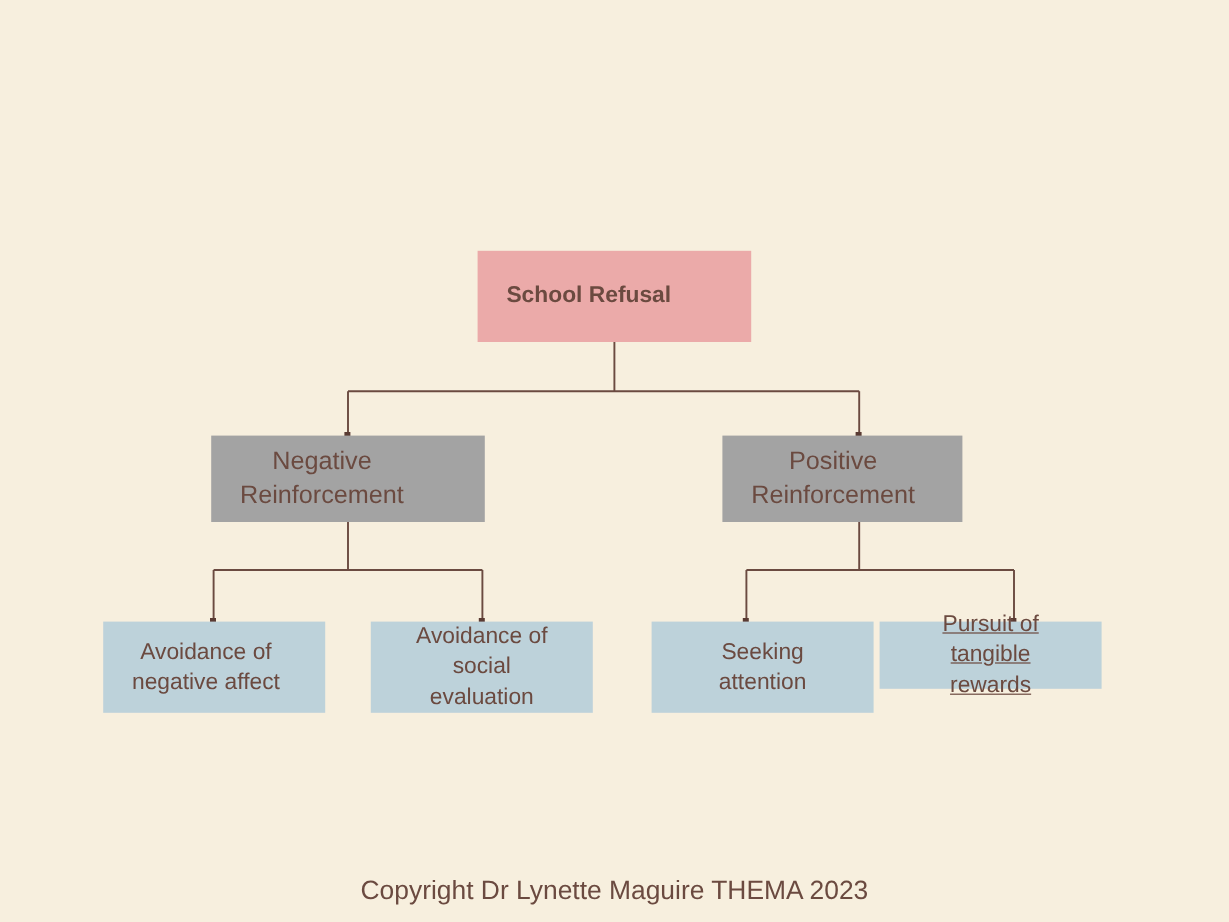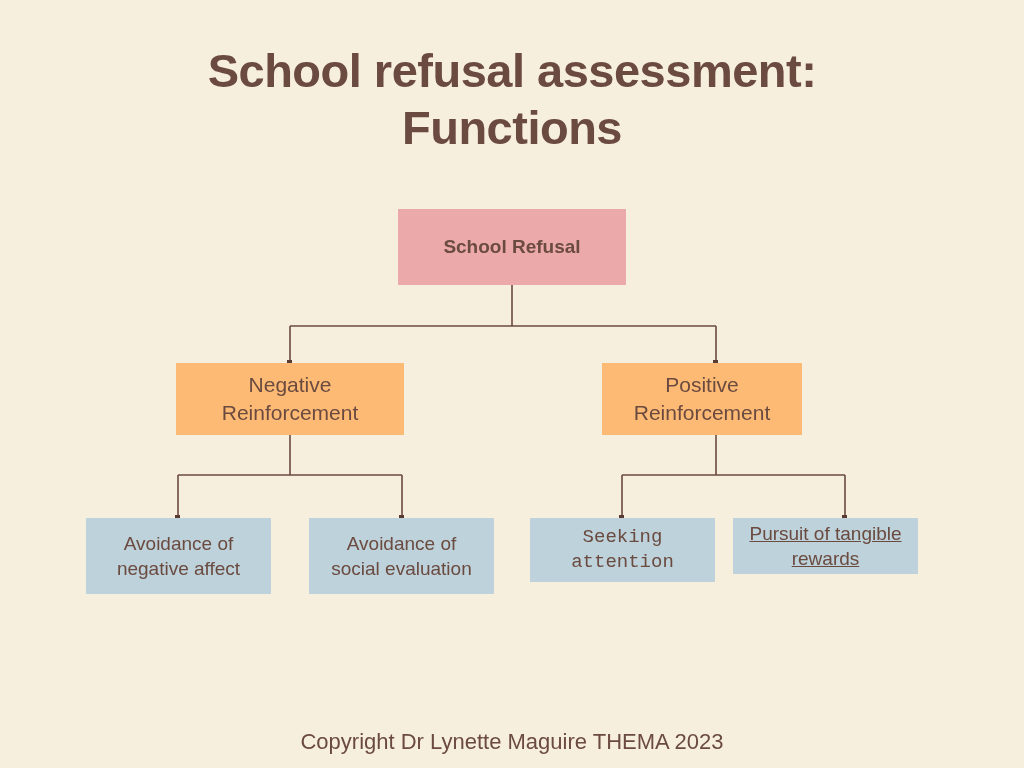--- a/index.html
+++ b/index.html
@@ -45,33 +45,33 @@
     height: 768px;
     pointer-events: none;
   }
 
   
   .node {
     position: absolute;
     box-sizing: border-box;
     display: flex;
     align-items: center;
-    justify-content: center;
+    justify-content: flex-start;
     text-align: center;
     color: #6b4a40;
     line-height: 1.32;
-    padding: 4px 8px;
+    padding: 4px 24px;
   }
   .node-root {
     background: #ebaaa9;
     font-size: 19px;
     font-weight: bold;
   }
   .node-branch {
-    background: #fdba74;
+    background: #a3a3a3;
     font-size: 21px;
     font-weight: normal;
   }
   .node-leaf {
     background: #bdd2da;
     font-size: 19px;
     font-weight: normal;
   }
   .node span {
     display: block;
@@ -87,22 +87,20 @@
     text-align: center;
     font-size: 22px;
     color: #6b4a40;
   }
 </style>
 </head>
 <body>
 
 <div id="slide">
 
-  <div id="title">School refusal assessment:
-Functions</div>
 
   <svg id="connectors" viewBox="0 0 1024 768" width="1024" height="768" xmlns="http://www.w3.org/2000/svg">
     <g fill="none" stroke="#6b4a40" stroke-width="1.6">
 
       <path d="M512,285 L512,326"></path>
 
       <path d="M290,326 L716,326"></path>
 
       <path d="M290,326 L290,363"></path>
       <path d="M716,326 L716,363"></path>
@@ -144,21 +142,21 @@
   <div class="node node-leaf" style="left:86px; top:518px; width:185px; height:76px;">
     <span>Avoidance of
 negative affect</span>
   </div>
 
   <div class="node node-leaf" style="left:309px; top:518px; width:185px; height:76px;">
     <span>Avoidance of
 social evaluation</span>
   </div>
 
-  <div class="node node-leaf" style="left:530px; top:518px; width:185px; height:64px;font-family:Liberation Mono, monospace;">
+  <div class="node node-leaf" style="left:543px; top:518px; width:185px; height:76px;">
     <span>Seeking attention</span>
   </div>
 
   <div class="node node-leaf" style="left:733px; top:518px; width:185px; height:56px;text-decoration:underline;">
     <span>Pursuit of tangible
 rewards</span>
   </div>
 
   <div id="footer">Copyright Dr Lynette Maguire THEMA 2023</div>
 

